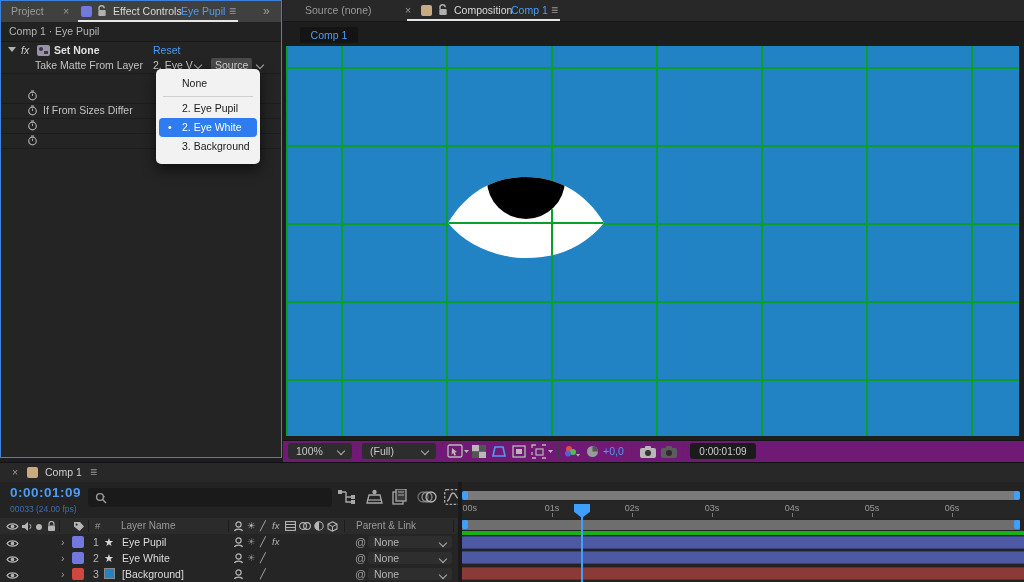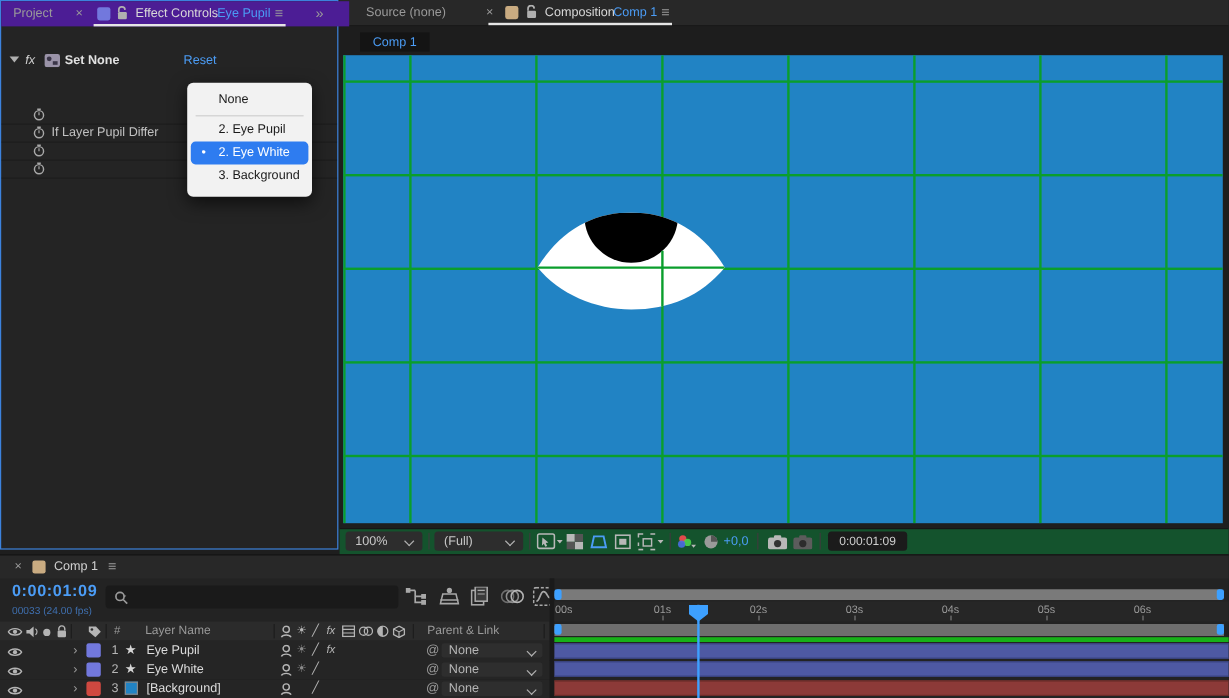--- a/index.html
+++ b/index.html
@@ -26,80 +26,90 @@
   .popup-item{height:19px;line-height:19px;padding-left:26px;}
   .popup-item.sel{background:var(--selection-blue);color:#fff;margin:0 3px;border-radius:4px;
       padding-left:23px;position:relative;}
   .popup-sep{height:1px;background:#cfcfcf;margin:2px 7px;}
   
   #vhead{left:283px;top:0;width:741px;height:21px;background:#282828;border-bottom:1px solid #171717;}
   #vsub{left:283px;top:22px;width:741px;height:24px;background:#1d1d1d;}
   #comp{left:286px;top:46px;width:733px;height:390px;background:var(--comp-blue);overflow:hidden;}
   .gv{top:0;width:2px;height:390px;background:var(--grid-green);}
   .gh{left:0;width:733px;height:2px;background:var(--grid-green);}
-  #vtools{left:283px;top:440px;width:741px;height:21px;background:#14532d;border-top:1px solid #161616;}
+  #vtools{left:283px;top:440px;width:741px;height:21px;background:#701a75;border-top:1px solid #161616;}
   .tool-box{background:#2d2d2d;border-radius:3px;height:16px;line-height:16px;}
   
   #tl{left:0;top:462px;width:1024px;height:120px;background:#232323;border-top:1px solid #111;}
   .tlrow{left:0;width:458px;height:16px;line-height:16px;background:#252525;border-bottom:1px solid #1b1b1b;}
   .nonebox{position:absolute;left:368px;top:2px;width:84px;height:12px;line-height:12px;
      background:#2e2e2e;border-radius:2px;color:#b5b5b5;padding-left:6px;box-sizing:border-box;}
   .sw{position:absolute;color:#b5b5b5;font-size:9.5px;}
   .bar{left:462px;width:562px;height:13px;box-sizing:border-box;}
   .cap{width:6px;height:9px;background:var(--playhead-blue);border-radius:2px;}
   .ticklb{position:absolute;transform:translateX(-50%);color:#9a9a9a;font-size:9px;top:2px;}
   .tick{position:absolute;width:1px;height:4px;background:#7a7a7a;top:12px;}
 </style>
 </head>
 <body>
 
 <div id="ecw" class="abs">
 
-  <div class="abs" style="left:0;top:0;width:280px;height:21px;background:#4c1d95;padding-left:10px;">
+  <div class="abs" style="left:0;top:0;width:280px;height:21px;background:#404040;">
     <span class="abs txt dim" style="left:10px;top:4px;">Project</span>
     <span class="abs txt dim" style="left:62px;top:4px;">×</span>
     <div class="abs chip" style="left:80px;top:5px;width:11px;height:11px;background:var(--label-purple);"></div>
     <svg class="abs" style="left:96px;top:4px;" width="10" height="12" viewBox="0 0 10 12">
         <path d="M2,5 V3.5 A2.6,2.6 0 0 1 7.2,3.2" fill="none" stroke="#b0b0b0" stroke-width="1.4"></path>
         <rect x="1.3" y="5" width="7.4" height="6" rx="1" fill="#b0b0b0"></rect>
       </svg>
     <span class="abs txt bright" style="left:112px;top:4px;">Effect Controls</span>
     <span class="abs txt blue" style="left:180px;top:4px;">Eye Pupil</span>
     <span class="abs txt dim" style="left:228px;top:3px;font-size:12px;">≡</span>
     <span class="abs txt dim" style="left:262px;top:3px;font-size:12px;">»</span>
     <div class="abs" style="left:77px;top:19px;width:160px;height:2px;background:#e6e6e6;"></div>
   </div>
 
+  <div class="abs" style="left:0;top:21px;width:280px;height:19px;background:#222;border-bottom:1px solid #191919;">
+    <span class="abs txt" style="left:8px;top:3px;color:#b4b4b4;">Comp 1 · Eye Pupil</span>
+  </div>
 
   <div class="abs" style="left:0;top:41px;width:280px;height:16px;line-height:16px;">
     <span class="abs" style="left:7px;top:5px;width:0;height:0;border-left:4px solid transparent;border-right:4px solid transparent;border-top:5px solid #b0b0b0;"></span>
     <span class="abs txt" style="left:20px;font-style:italic;color:#cfcfcf;">fx</span>
     <svg class="abs" style="left:36px;top:3px;" width="13" height="11" viewBox="0 0 13 11">
         <rect x="0" y="0" width="13" height="11" rx="2" fill="#9a93a8"></rect>
         <circle cx="4" cy="4" r="2" fill="#3a3548"></circle>
         <rect x="7" y="6" width="4" height="3" fill="#3a3548"></rect>
       </svg>
     <span class="abs txt" style="left:53px;color:#e0e0e0;font-weight:bold;">Set None</span>
     <span class="abs txt blue" style="left:152px;">Reset</span>
   </div>
 
+  <div class="abs ecw-row" style="top:57px;">
+    <span class="abs txt" style="left:34px;color:#c2c2c2;">Take Matte From Layer</span>
+    <span class="abs txt" style="left:152px;color:#c8c8c8;">2. Eye V</span>
+    <span class="abs chev" style="left:194px;top:4px;"></span>
+    <span class="abs txt" style="left:210px;padding:0 4px;background:#4a4a4a;border-radius:2px;color:#d6d6d6;">Source</span>
+    <span class="abs chev" style="left:256px;top:4px;"></span>
+  </div>
   <div class="abs ecw-row" style="top:87px;">
     <svg class="abs" style="left:26px;top:2px;" width="11" height="11" viewBox="0 0 11 11">
         <circle cx="5.5" cy="6" r="3.8" fill="none" stroke="#a8a8a8" stroke-width="1.2"></circle>
         <line x1="4" y1="1" x2="7" y2="1" stroke="#a8a8a8" stroke-width="1.2"></line>
         <line x1="5.5" y1="6" x2="5.5" y2="3.6" stroke="#a8a8a8" stroke-width="1"></line>
       </svg>
   </div>
   <div class="abs ecw-row" style="top:102px;">
     <svg class="abs" style="left:26px;top:2px;" width="11" height="11" viewBox="0 0 11 11">
         <circle cx="5.5" cy="6" r="3.8" fill="none" stroke="#a8a8a8" stroke-width="1.2"></circle>
         <line x1="4" y1="1" x2="7" y2="1" stroke="#a8a8a8" stroke-width="1.2"></line>
         <line x1="5.5" y1="6" x2="5.5" y2="3.6" stroke="#a8a8a8" stroke-width="1"></line>
       </svg>
-    <span class="abs txt" style="left:42px;color:#c2c2c2;">If Layer Pupil Differ</span>
+    <span class="abs txt" style="left:42px;color:#c2c2c2;">If From Sizes Differ</span>
   </div>
   <div class="abs ecw-row" style="top:117px;">
     <svg class="abs" style="left:26px;top:2px;" width="11" height="11" viewBox="0 0 11 11">
         <circle cx="5.5" cy="6" r="3.8" fill="none" stroke="#a8a8a8" stroke-width="1.2"></circle>
         <line x1="4" y1="1" x2="7" y2="1" stroke="#a8a8a8" stroke-width="1.2"></line>
         <line x1="5.5" y1="6" x2="5.5" y2="3.6" stroke="#a8a8a8" stroke-width="1"></line>
       </svg>
   </div>
   <div class="abs ecw-row" style="top:132px;">
     <svg class="abs" style="left:26px;top:2px;" width="11" height="11" viewBox="0 0 11 11">

